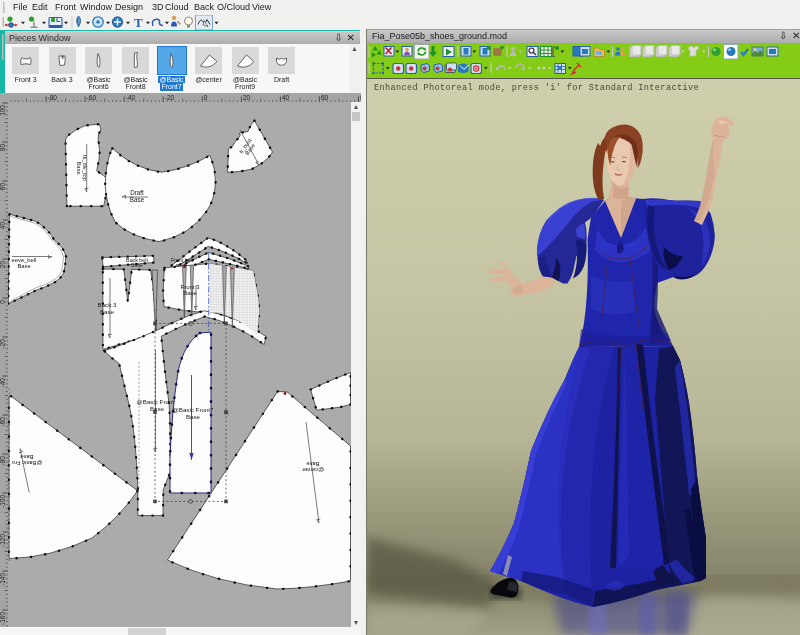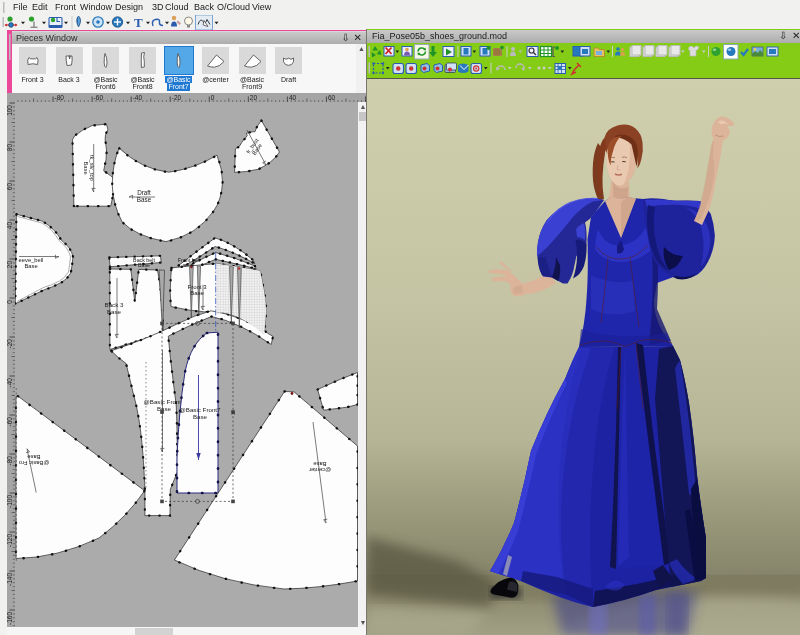--- a/index.html
+++ b/index.html
@@ -1,18 +1,18 @@
 <!DOCTYPE html>
 <html><head><meta charset="utf-8"><style>
 * { margin:0; padding:0; box-sizing:border-box; }
 body { width:800px; height:635px; font-family:"Liberation Sans",sans-serif; overflow:hidden; background:#f1f1f0; position:relative; }
 #menubar { position:absolute; left:0; top:0; width:800px; height:15px; background:#f1f1f0; }
 #menubar span { position:absolute; top:2px; font-size:9px; color:#1a1a1a; }
 #toolbar { position:absolute; left:0; top:15px; width:800px; height:15px; background:#f1f1f0; }
-#leftpanel { position:absolute; left:7px; top:30px; width:360px; height:605px; background:#ec4899; }
+#leftpanel { position:absolute; left:0; top:30px; width:360px; height:605px; background:#14b8a6; }
 #lheader { position:absolute; left:5px; top:0.5px; width:355px; height:13px; background:linear-gradient(#c9c9c9,#adadad); border-top:1px solid #d8d8d8; }
 #lheader .t { position:absolute; left:4px; top:1.5px; font-size:9px; color:#2a2a2a; }
 #thumbs { position:absolute; left:5px; top:13.5px; width:355px; height:49px; background:#f7f7f7; }
 .thumb { position:absolute; top:3px; width:27px; height:27px; background:#d9d9d9; }
 .thumb.sel { width:30px; height:29px; top:2px; background:#55a8e8; border:1.5px solid #1f78d1; }
 .tlabel { position:absolute; top:32px; width:48px; text-align:center; font-size:7px; line-height:7.5px; color:#1a1a1a; }
 .tlabel.tsel div { background:#1f78d1; color:#fff; display:inline-block; padding:0 1px; }
 #hruler { position:absolute; left:0px; top:62.5px; width:360.5px; height:9.5px; background:#a5a5a5; }
 #vruler { position:absolute; left:0; top:72px; width:8px; height:525px; background:#a5a5a5; }
 #pcanvas { position:absolute; left:8px; top:72px; width:343px; height:525px; background:#ababab; overflow:hidden; }
@@ -737,13 +737,14 @@
           <path d="M241,179 Q238,210 234,244"></path>
           <path d="M263,179 Q267,212 272,248"></path>
           <path d="M213,266 Q238,258 254,266 Q258,269 262,266 Q280,256 305,264"></path>
           <path d="M254,268 L250,330"></path>
           <path d="M269,264 L276,330"></path>
         </g>
         <path d="M136,495 L141,476 L145,478 L140,497 Z" fill="#a2a2b4" opacity="0.8"></path>
         <path d="M141,499 Q132,501 125,509 Q121,514 127,515.5 L143,518.5 Q150,519.5 151,513 L151.5,506 Q148,497 141,499 Z" fill="#08080c"></path>
         <path d="M142,503 Q147,501 150.5,506 L150,513 L140,510.5 Z" fill="#26262e"></path>
       </svg>
+    <div id="status">Enhanced Photoreal mode, press 'i' for Standard Interactive</div>
   </div>
 </div>
 </body></html>

